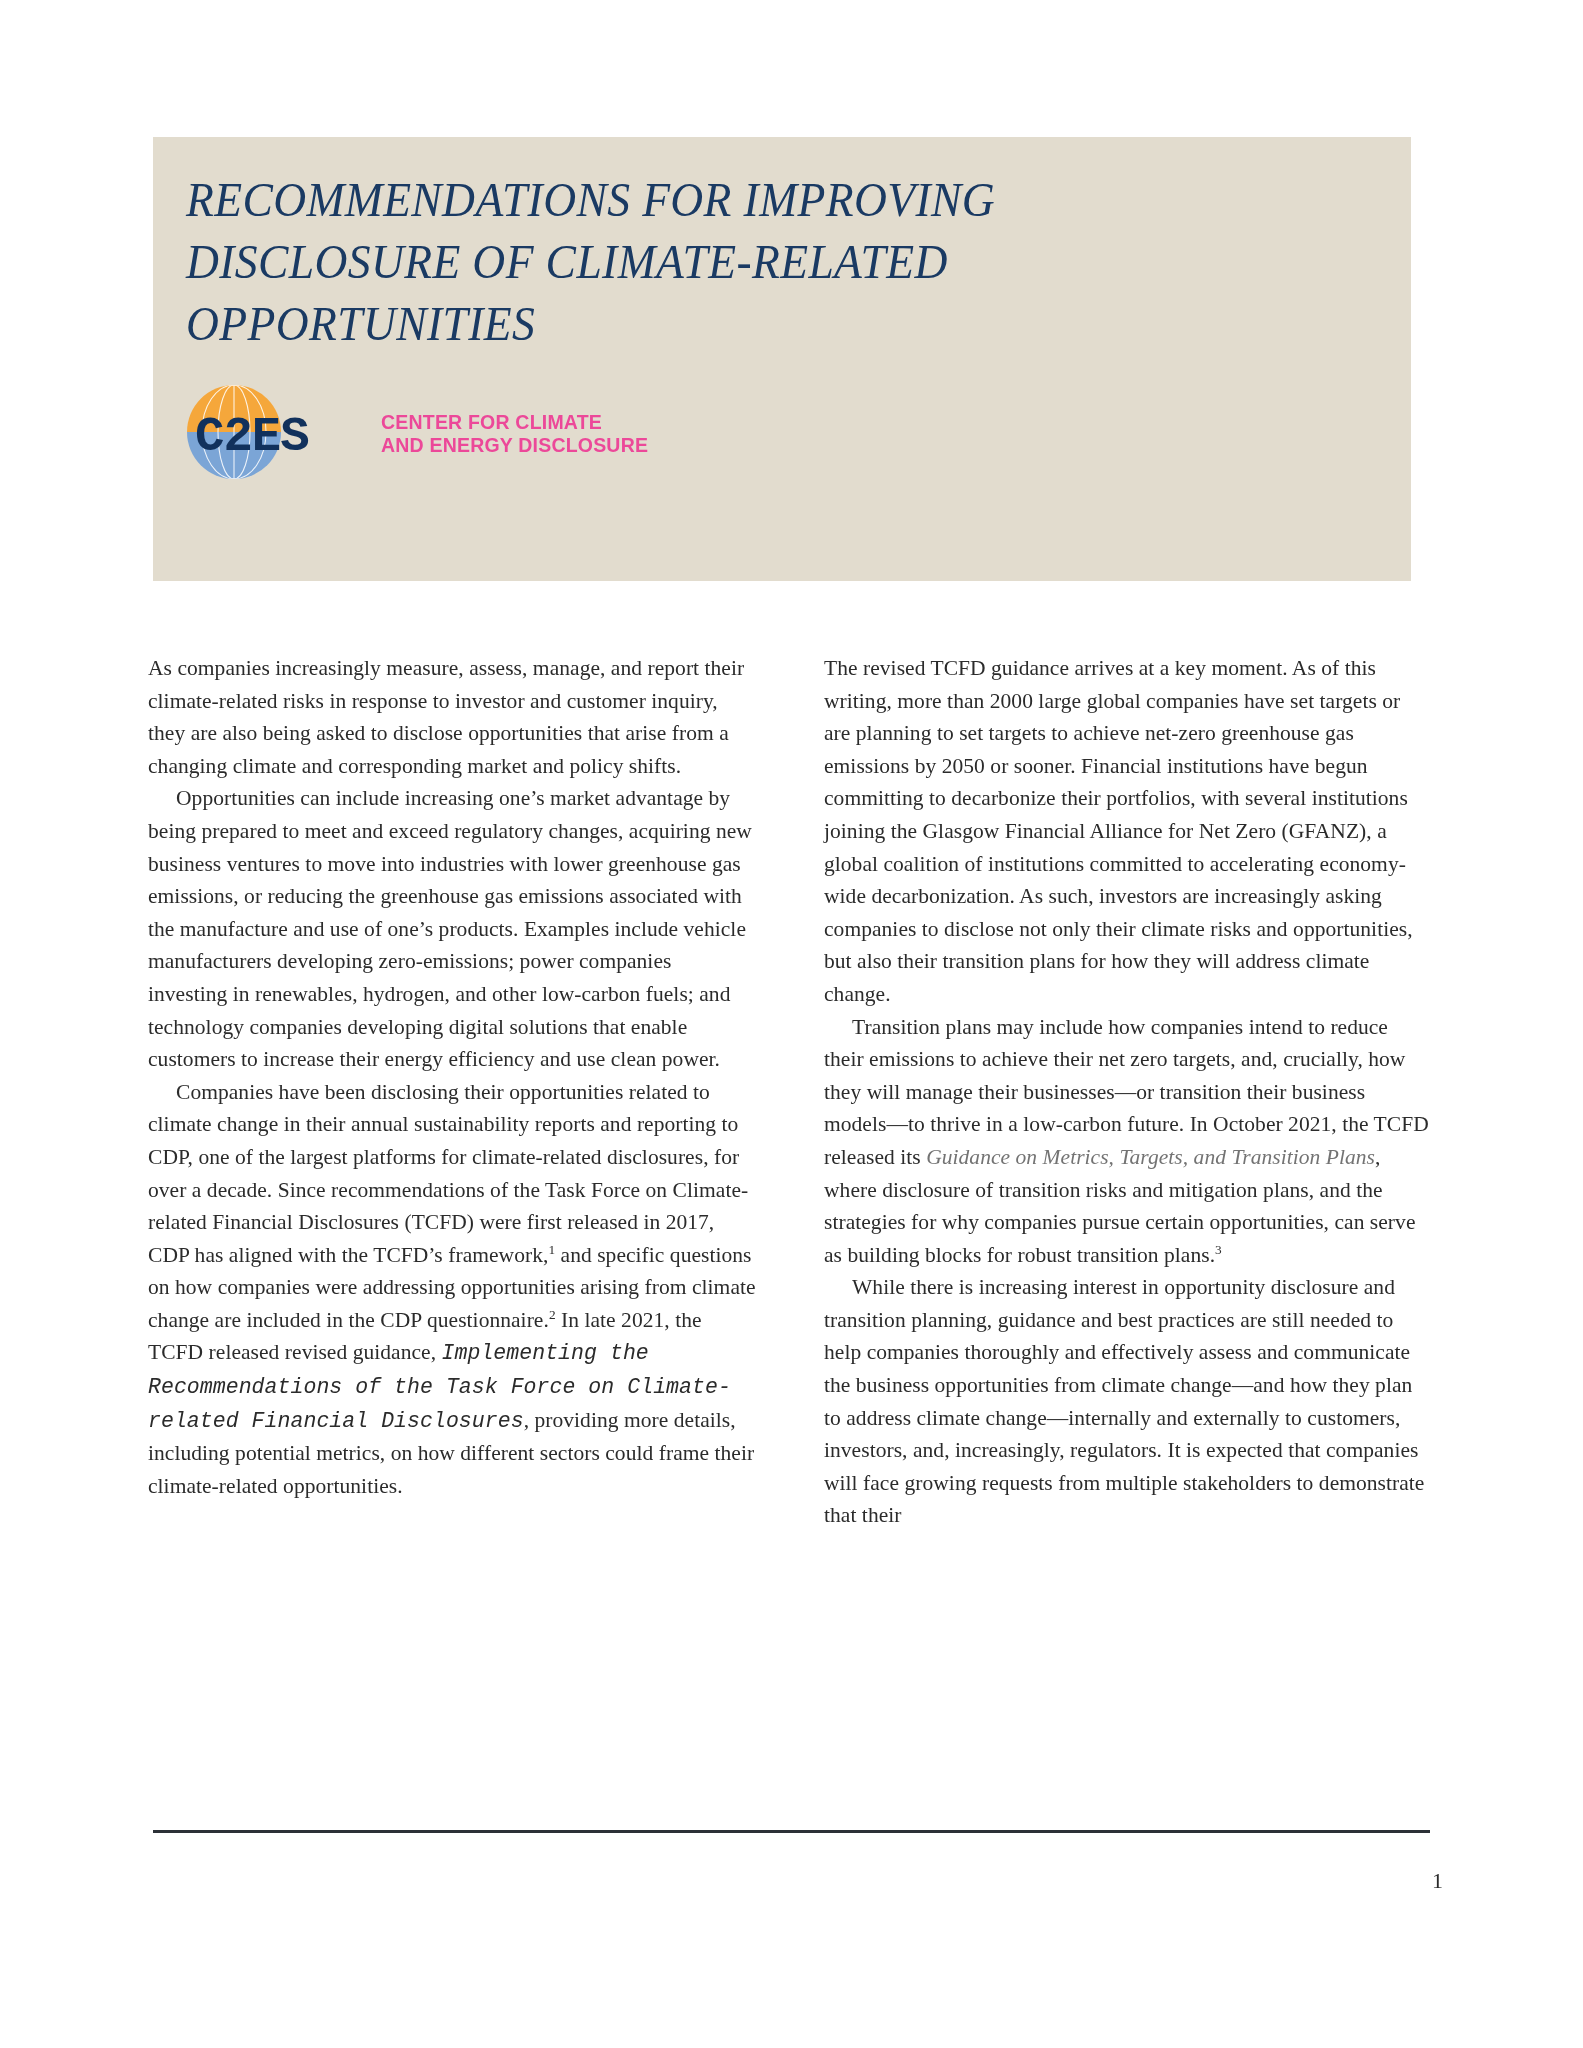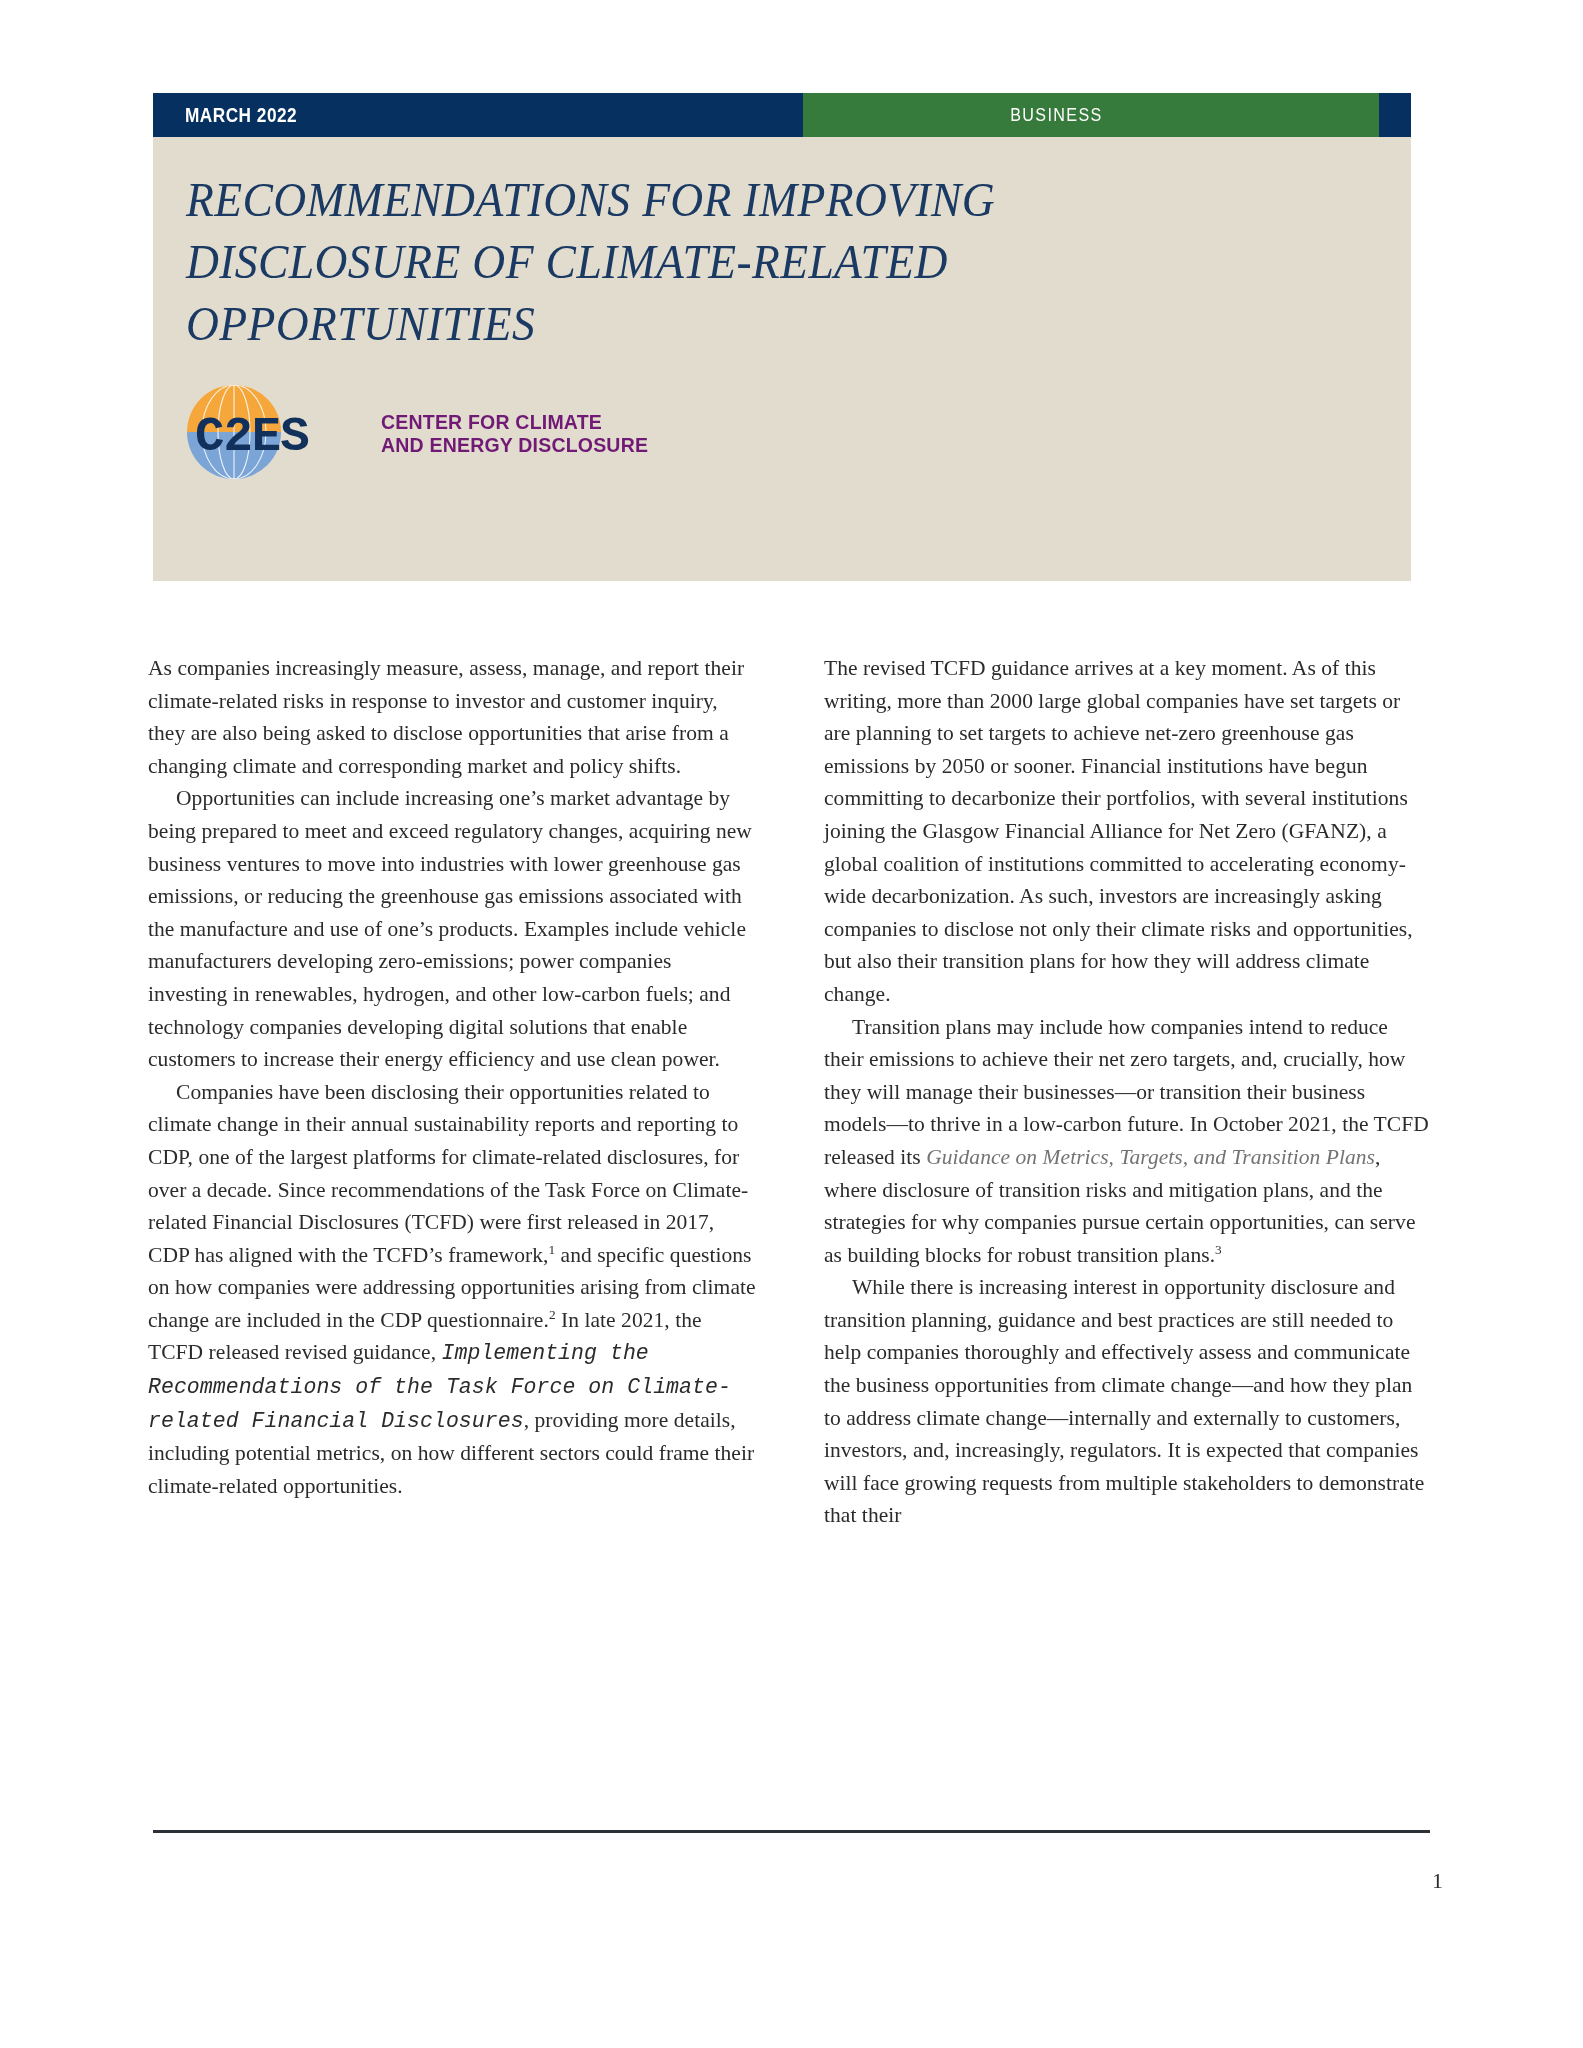--- a/index.html
+++ b/index.html
@@ -131,21 +131,21 @@
     line-height: 1;
     white-space: nowrap;
   }
   .logo-text {
     margin-left: 98px;
     padding-top: 4px;
     font-family: "Liberation Sans", sans-serif;
     font-weight: bold;
     font-size: 19.5px;
     line-height: 23px;
-    color: #701a75;
+    color: #ec4899;
     letter-spacing: 0.2px;
     white-space: nowrap;
   }
   .logo-text span { display: block; }
 
   
   .columns {
     position: absolute;
     left: 148px;
     top: 652px;
@@ -194,29 +194,20 @@
     font-family: "Liberation Serif", serif;
     font-size: 22px;
     color: #2b2b2b;
   }
 </style>
 </head>
 <body>
 
 <div class="page">
 
-  <div class="masthead-bar">
-    <div class="mast-date">
-      <span>MARCH 2022</span>
-    </div>
-    <div class="mast-category">
-      <span>BUSINESS</span>
-    </div>
-    <div class="mast-endcap"></div>
-  </div>
 
   <div class="title-band">
     <h1 class="doc-title">
       <span class="tline">RECOMMENDATIONS FOR IMPROVING</span>
       <span class="tline">DISCLOSURE OF CLIMATE-RELATED</span>
       <span class="tline">OPPORTUNITIES</span>
     </h1>
   </div>
 
   <div class="logo">

